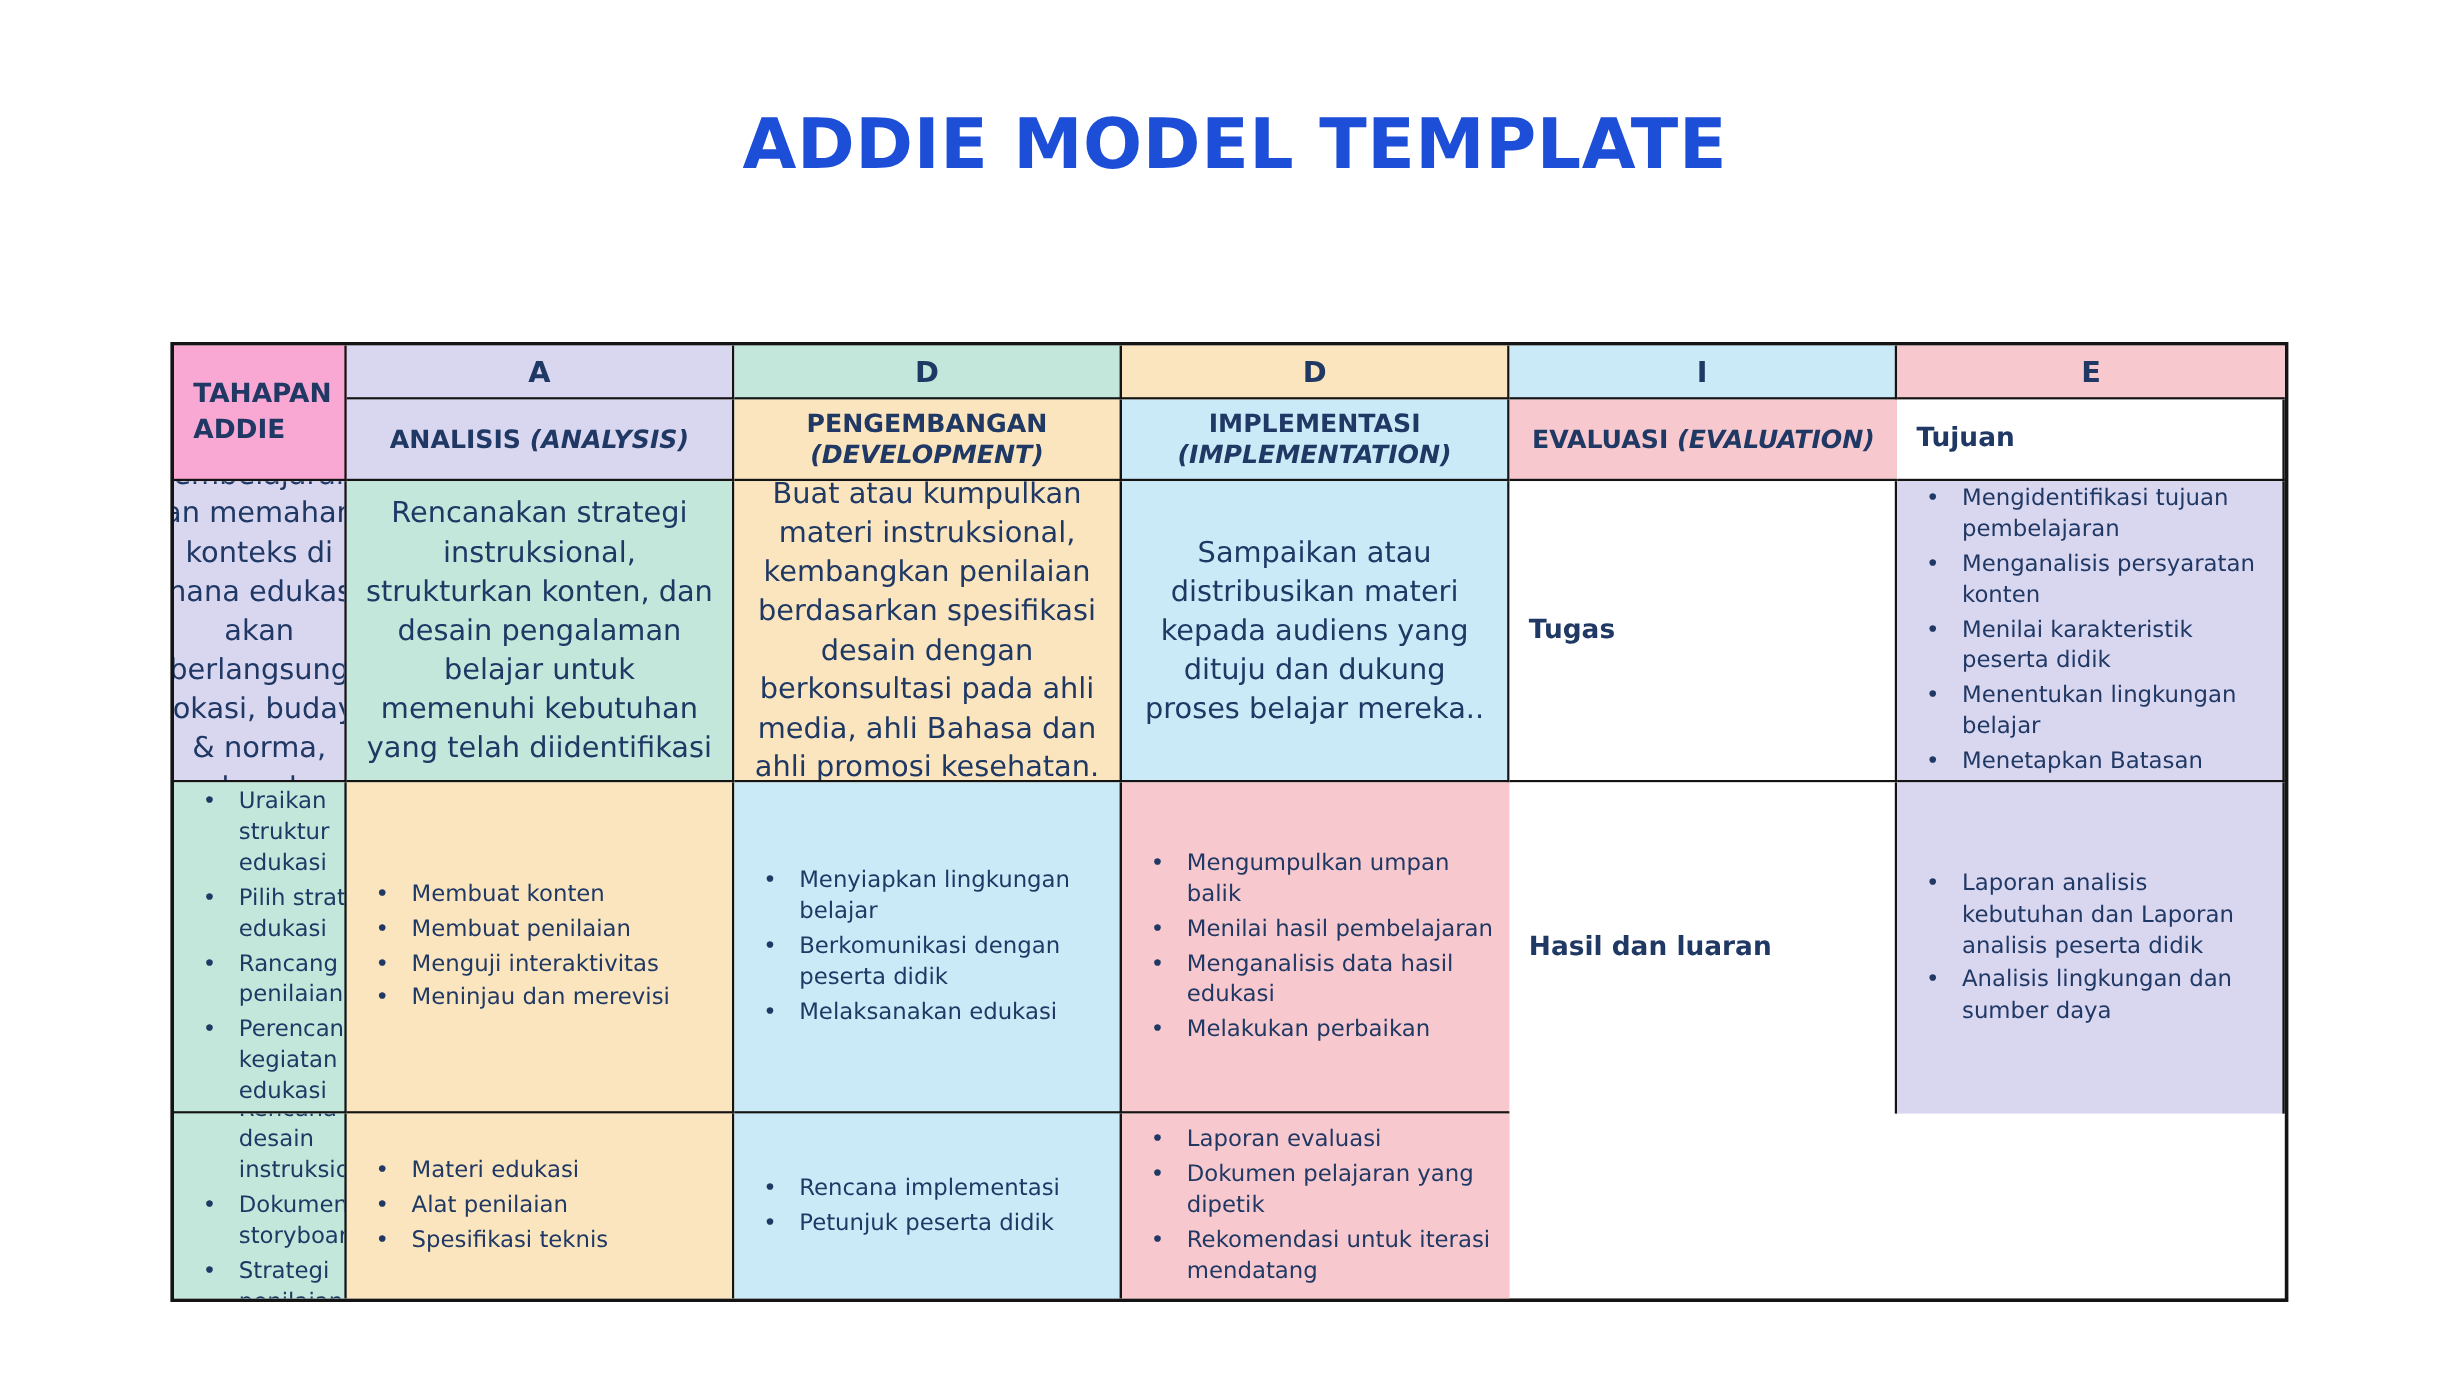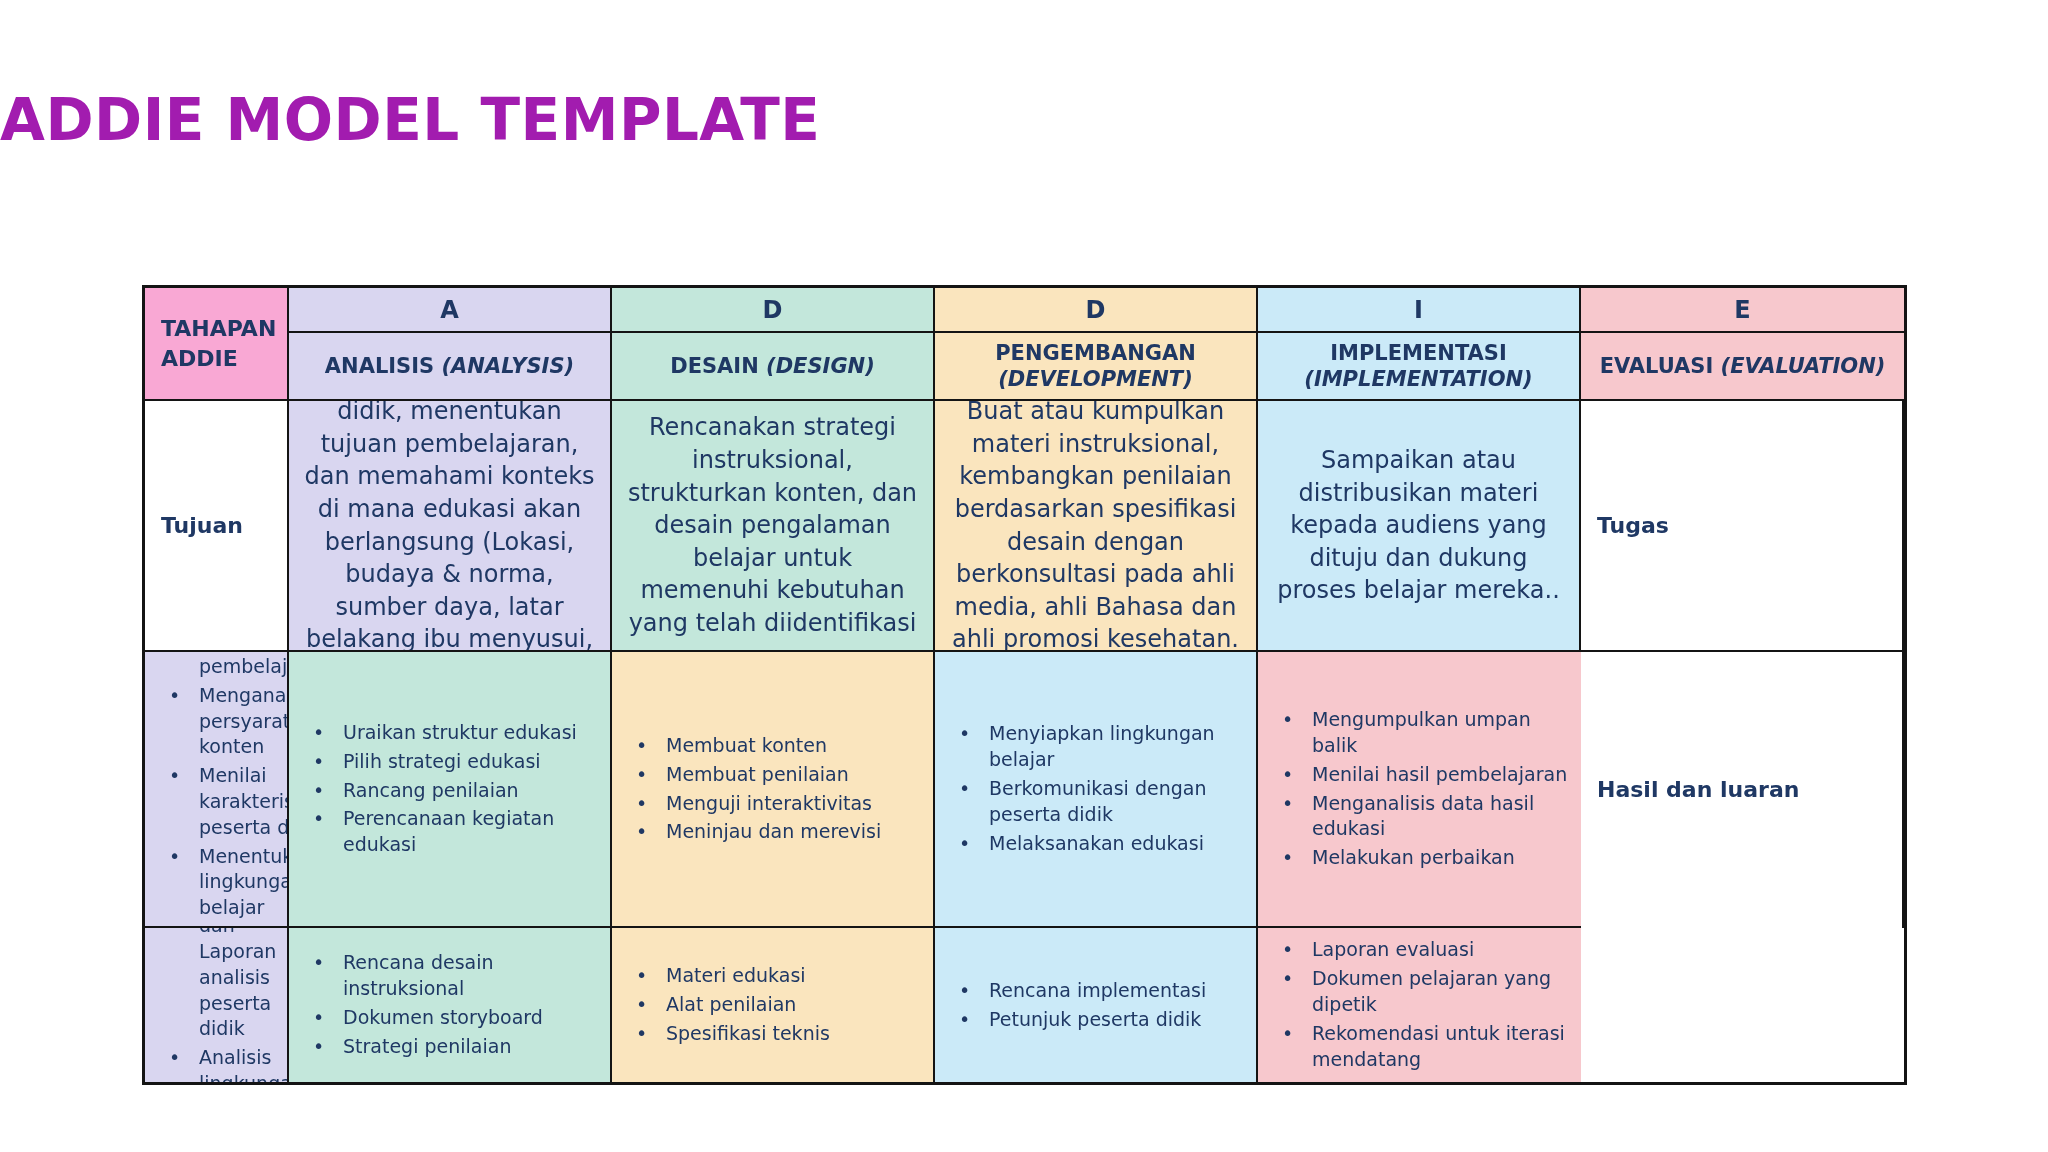--- a/index.html
+++ b/index.html
@@ -2,22 +2,22 @@
 <html><head>
 <meta charset="utf-8">
 <style>
   html,body { margin:0; padding:0; }
   body {
     width:2048px; height:1152px; background:#ffffff; position:relative;
     font-family:"DejaVu Sans","Liberation Sans",sans-serif;
     color:#1F3864; overflow:hidden;
   }
   .title {
-    position:absolute; top:86px; left:0; width:1980px; text-align:left;
-    font-size:58px; font-weight:800; color:#a21caf; letter-spacing:0.5px;
+    position:absolute; top:86px; left:0; width:1980px; text-align:center;
+    font-size:58px; font-weight:800; color:#1d4ed8; letter-spacing:0.5px;padding-left:39px;
   }
   .addie-table {
     position:absolute; left:142px; top:285px; width:1765px;
     display:grid;
     grid-template-columns:144px repeat(5,1fr);
     grid-template-rows:45px 68px 251px 276px 154px;
     border:3px solid #141414; box-sizing:border-box; background:#ffffff;
   }
   .cell {
     border-right:2px solid #141414; border-bottom:2px solid #141414;
@@ -70,23 +70,20 @@
   <div class="cell corner">TAHAPAN ADDIE</div>
 
   <div class="cell letter col-a">A</div>
   <div class="cell letter col-d1">D</div>
   <div class="cell letter col-d2">D</div>
   <div class="cell letter col-i">I</div>
   <div class="cell letter col-e last-col">E</div>
 
   <div class="cell colname col-a">
     <span><span>ANALISIS</span> <span class="en">(ANALYSIS)</span></span>
-  </div>
-  <div class="cell colname col-d1">
-    <span><span>DESAIN</span> <span class="en">(DESIGN)</span></span>
   </div>
   <div class="cell colname col-d2">
     <span><span>PENGEMBANGAN</span> <span class="en">(DEVELOPMENT)</span></span>
   </div>
   <div class="cell colname col-i">
     <span><span>IMPLEMENTASI</span> <span class="en">(IMPLEMENTATION)</span></span>
   </div>
   <div class="cell colname col-e last-col">
     <span><span>EVALUASI</span> <span class="en">(EVALUATION)</span></span>
   </div>

